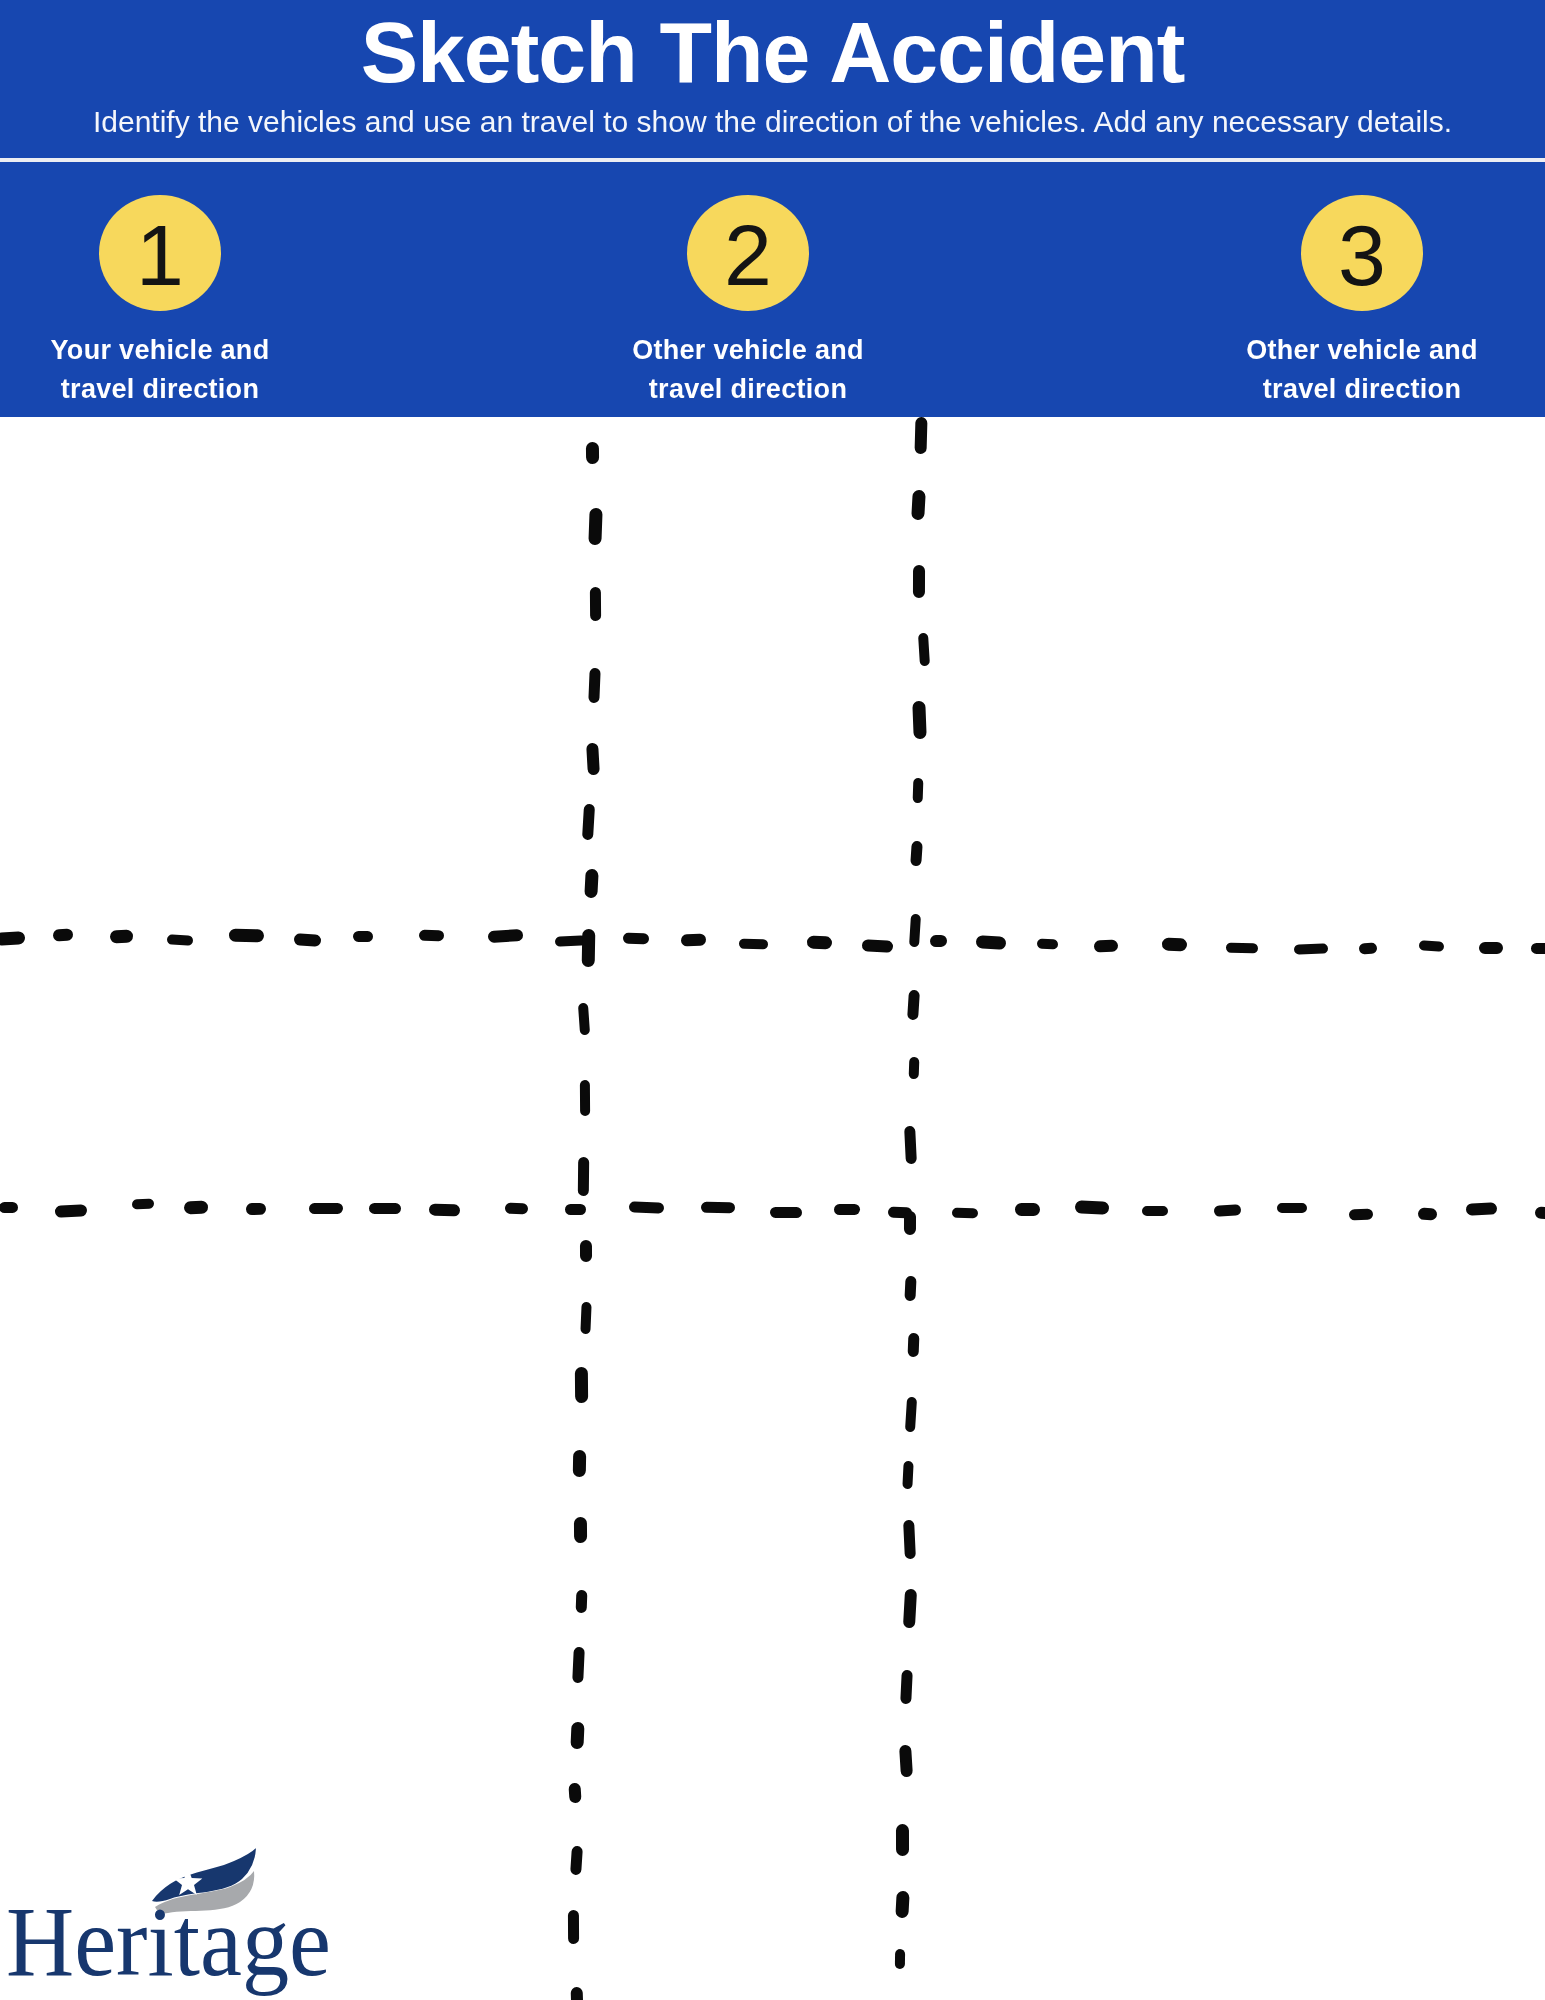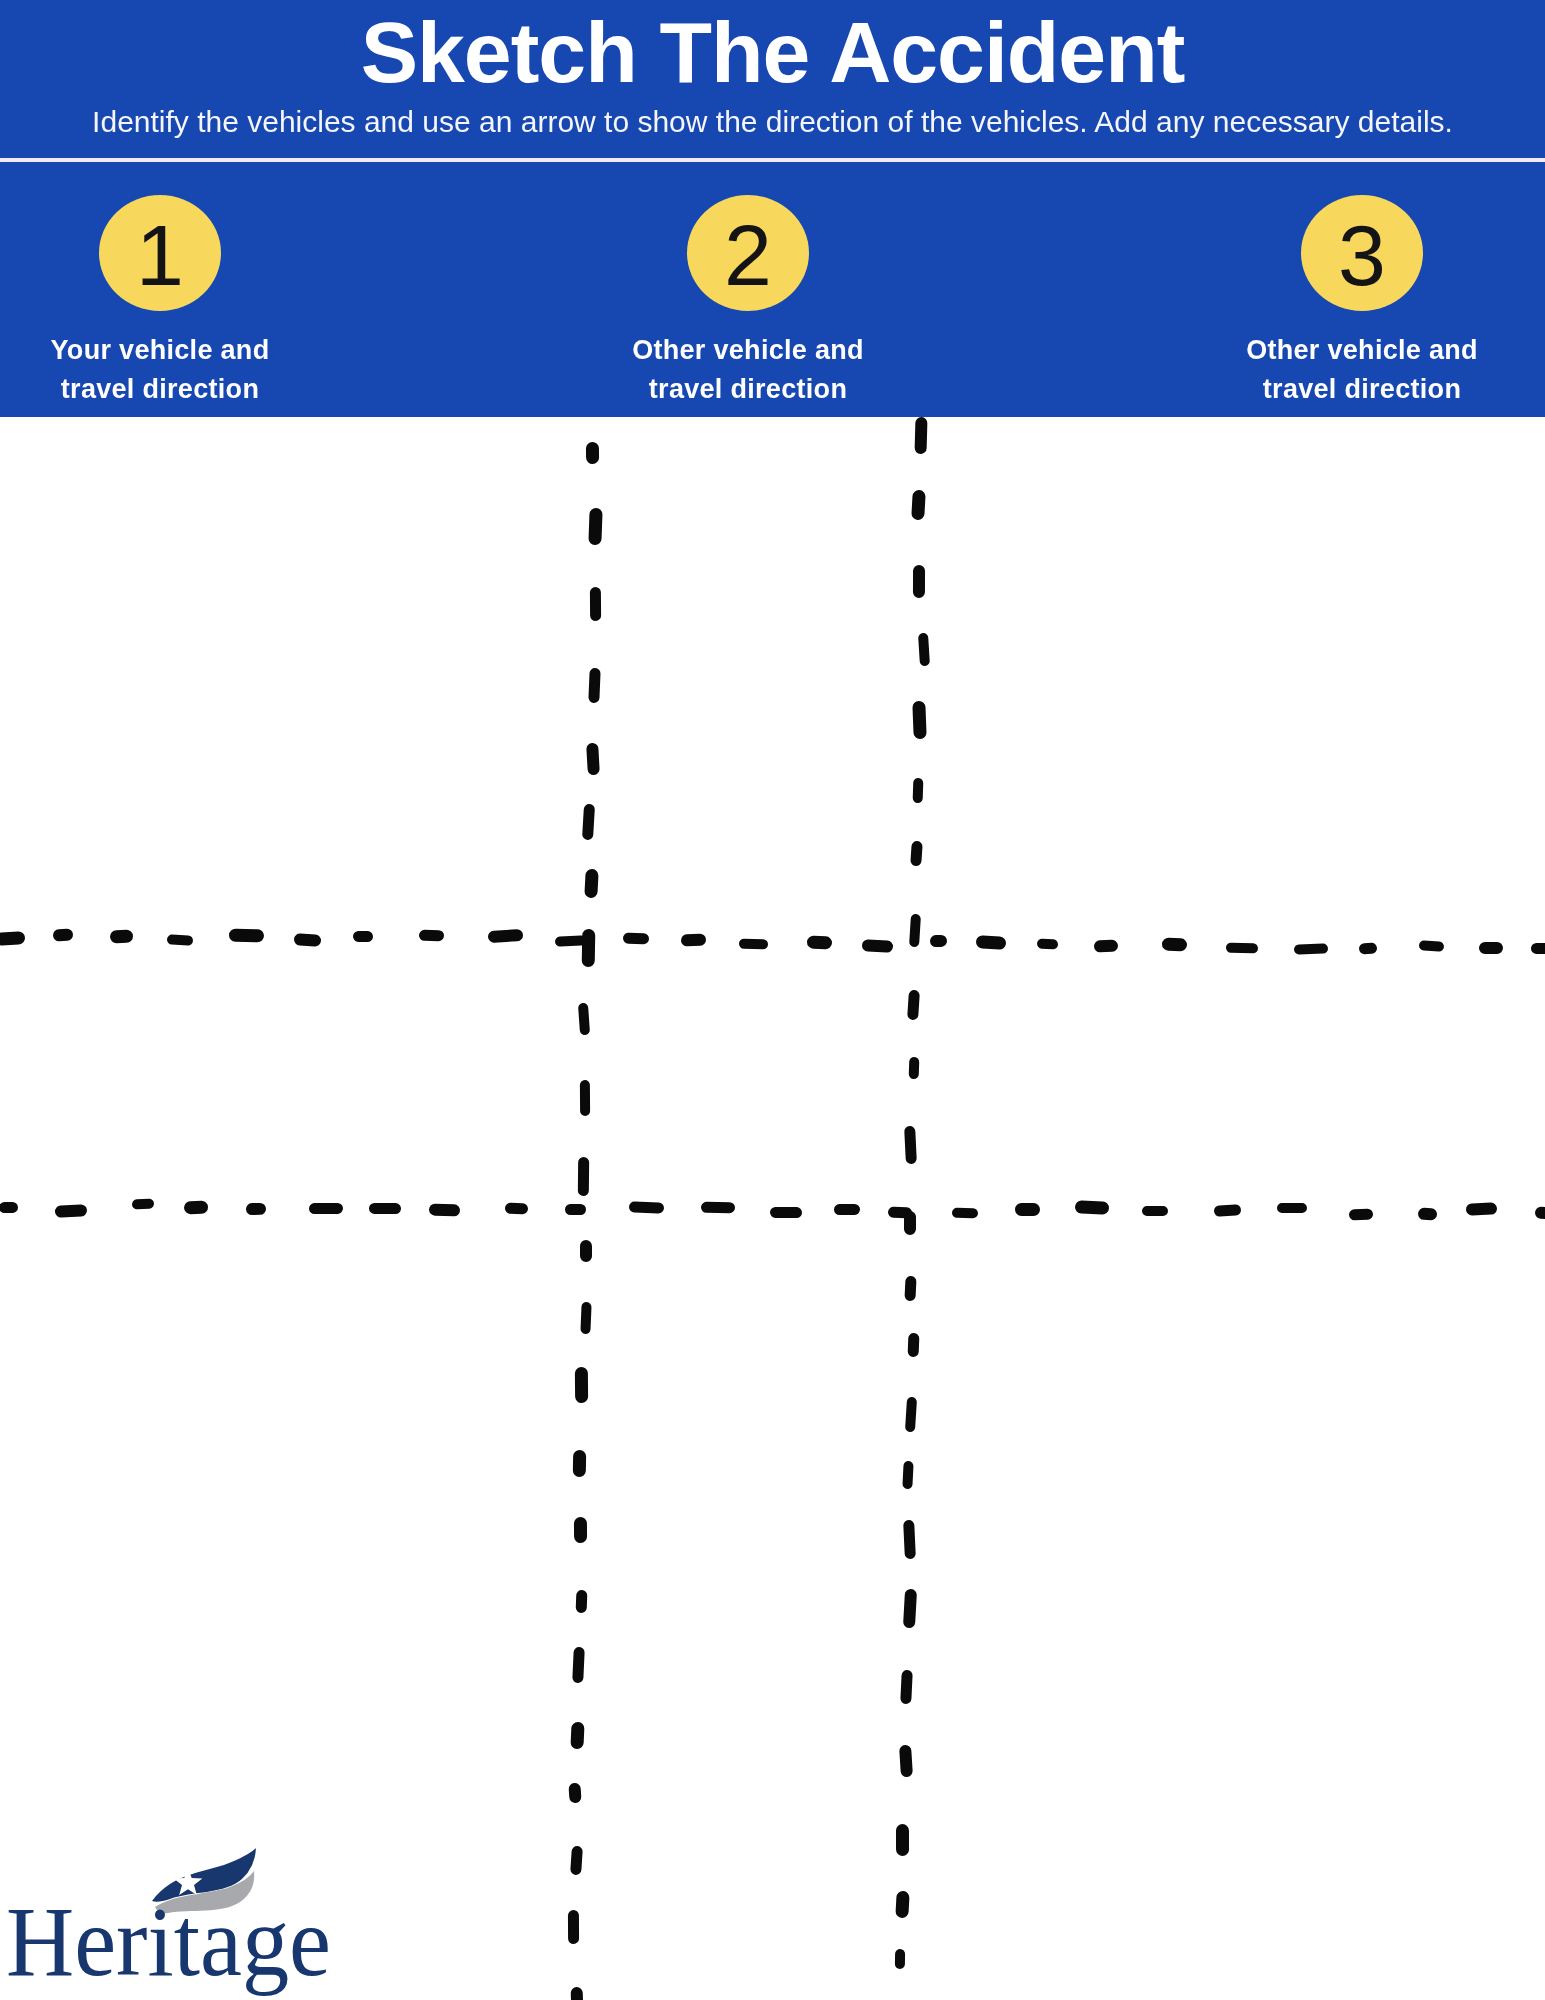--- a/index.html
+++ b/index.html
@@ -62,21 +62,21 @@
   
   .logo{position:absolute;left:2px;top:1843px;width:345px;height:157px;}
 </style>
 </head>
 <body>
 
 <div class="page">
 
   <div class="header">
     <div class="title">Sketch The Accident</div>
-    <div class="subtitle">Identify the vehicles and use an arrow to show the direction of the vehicles. Add any necessary details.</div>
+    <div class="subtitle">Identify the vehicles and use an travel to show the direction of the vehicles. Add any necessary details.</div>
     <div class="divider"></div>
 
     <div class="step step-1">
       <div class="step-circle">
         <span class="step-number">1</span>
       </div>
       <div class="step-label">
         <div>Your vehicle and</div>
         <div>travel direction</div>
       </div>

